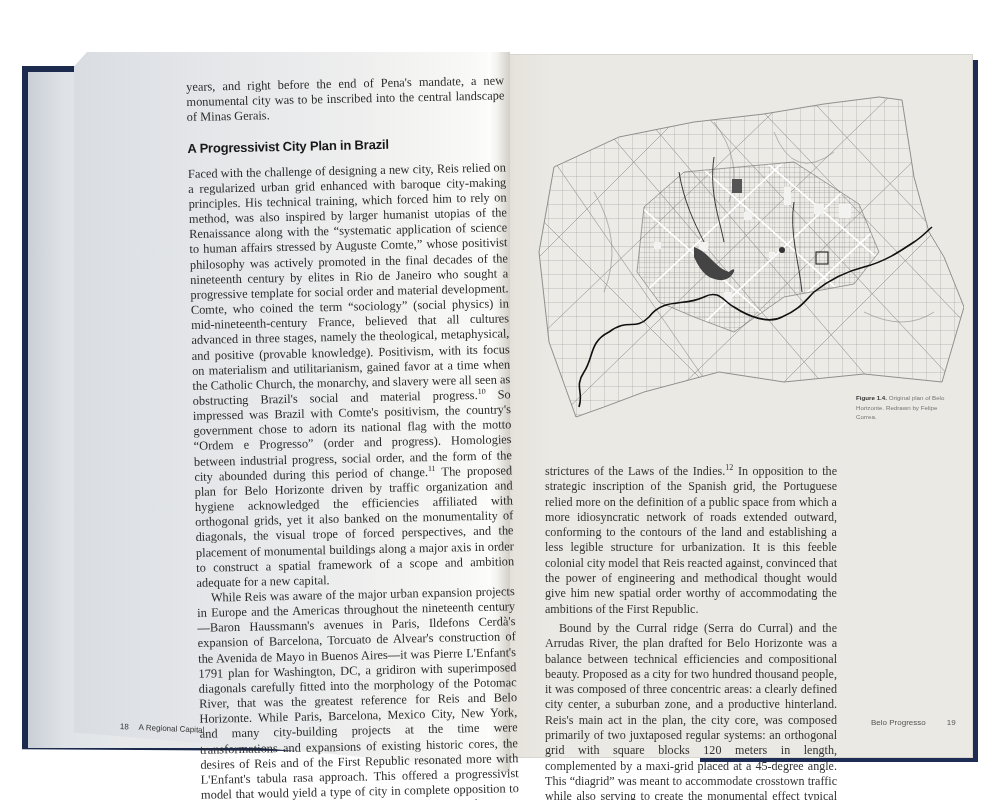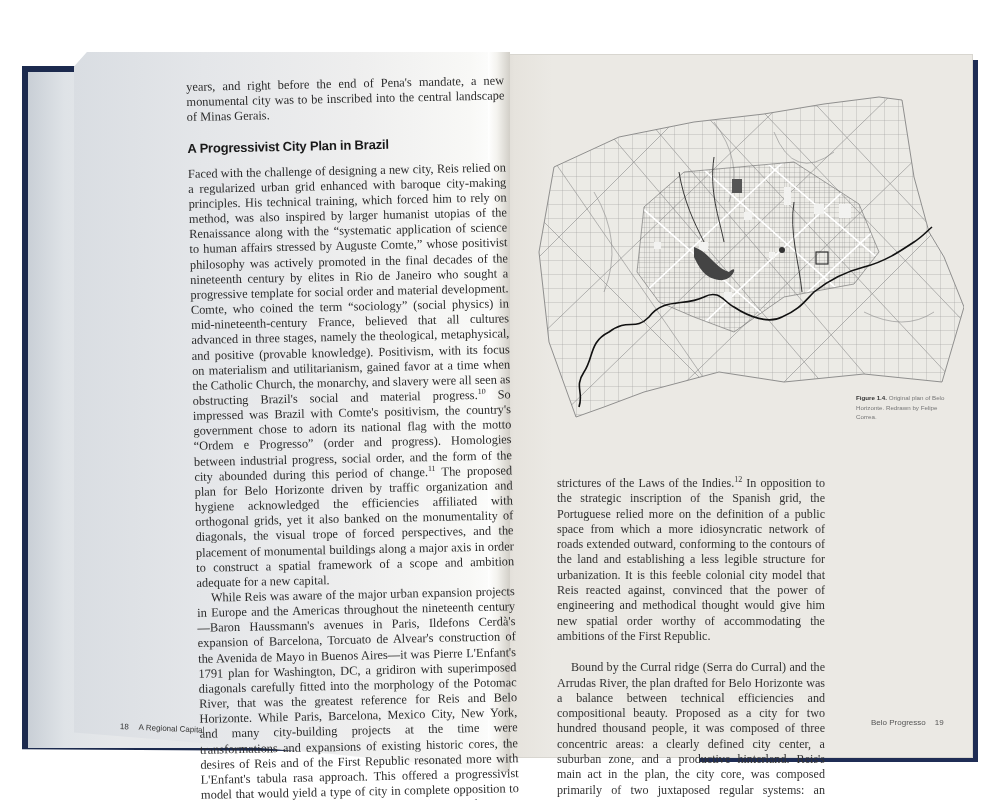--- a/index.html
+++ b/index.html
@@ -50,30 +50,30 @@
     .heading {
       font-family: "Liberation Sans", sans-serif; font-weight: bold;
       font-size: 13px; color: #1a1a1a; margin: 16px 0 10px 0 !important;
       letter-spacing: -0.2px;
     }
     sup { font-size: 8px; vertical-align: top; line-height: 8px; }
     .text-right {
       left: 541px; top: 460px; width: 300px; color: #333;
       font-size: 12.1px; line-height: 15.3px;
     }
-    .text-right p { margin: 16px; }
+    .text-right p { margin: 4px; }
     .text-right p.indent { text-indent: 14px; }
     .footer {
       position: absolute; font-family: "Liberation Sans", sans-serif;
       font-size: 8px; color: #333;
     }
     .footer-left { left: 120px; top: 722px; transform: rotate(2.5deg); transform-origin: left top; }
     .footer-left span + span { margin-left: 10px; }
     .footer-right { left: 871px; top: 718px; color: #555; }
-    .footer-right span + span { margin-left: 9px; }
+    .footer-right span + span { margin-left: 21px; }
     .figure {
       position: absolute; left: 534px; top: 92px; width: 430px; height: 350px;
     }
     .caption {
       position: absolute; left: 856px; top: 393px; width: 90px;
       font-family: "Liberation Sans", sans-serif; font-size: 6.2px;
       line-height: 9.5px; color: #777;
     }
     .caption b { color: #333; }
   </style>

